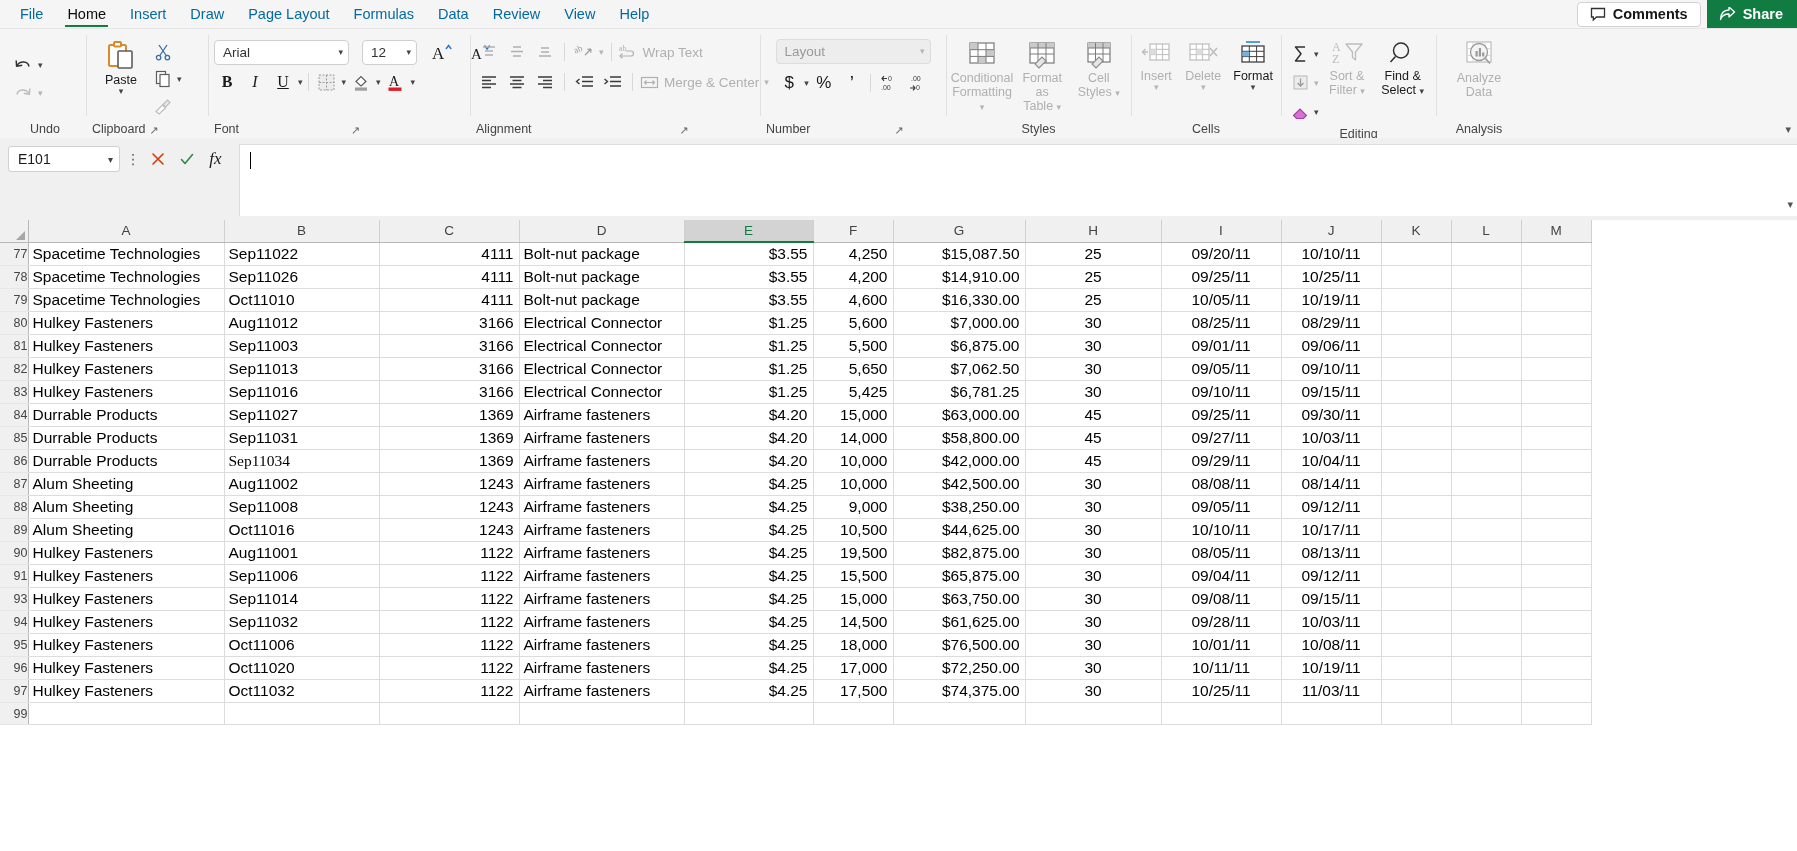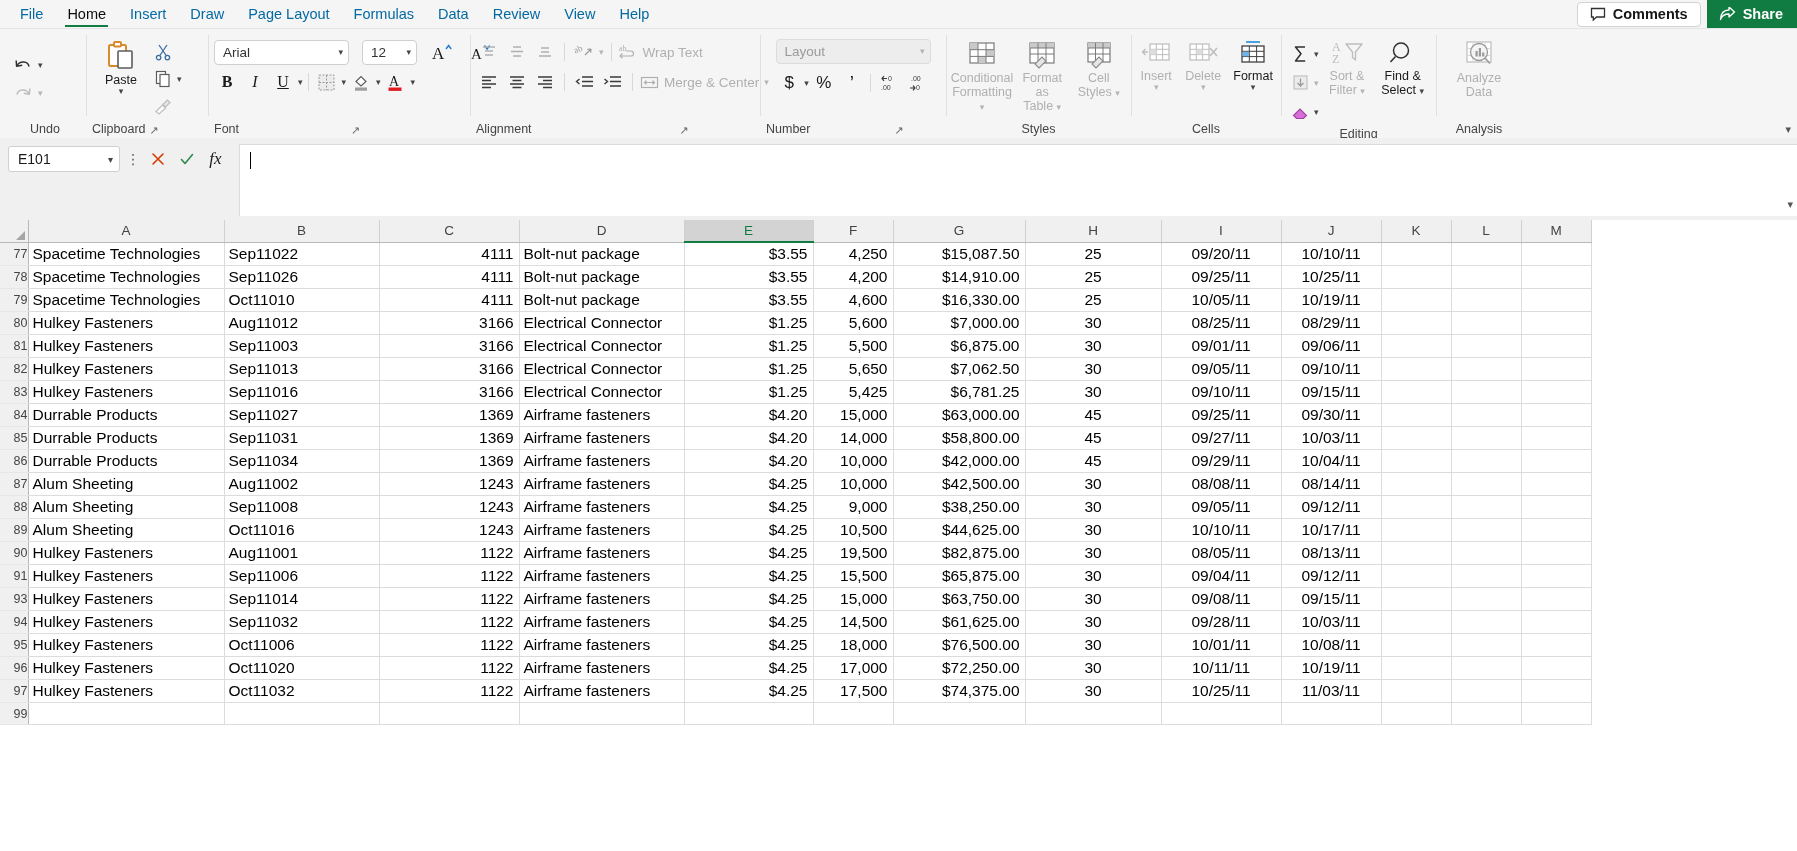--- a/index.html
+++ b/index.html
@@ -951,21 +951,21 @@
           <td class="cell ctr" style="width: 136px;">45</td>
           <td class="cell ctr" style="width: 120px;">09/27/11</td>
           <td class="cell ctr" style="width: 100px;">10/03/11</td>
           <td class="cell txt blank" style="width: 70px;"></td>
           <td class="cell txt blank" style="width: 70px;"></td>
           <td class="cell txt blank" style="width: 70px;"></td>
         </tr>
         <tr>
           <td class="rowhdr">86</td>
           <td class="cell txt" style="width: 196px;">Durrable Products</td>
-          <td class="cell txt" style="width: 155px;">Sep11034</td>
+          <td class="cell txt" style="width: 155px; font-family: Liberation Serif, serif;">Sep11034</td>
           <td class="cell num" style="width: 140px;">1369</td>
           <td class="cell txt" style="width: 165px;">Airframe fasteners</td>
           <td class="cell num" style="width: 129px;">$4.20</td>
           <td class="cell num" style="width: 80px;">10,000</td>
           <td class="cell num" style="width: 132px;">$42,000.00</td>
           <td class="cell ctr" style="width: 136px;">45</td>
           <td class="cell ctr" style="width: 120px;">09/29/11</td>
           <td class="cell ctr" style="width: 100px;">10/04/11</td>
           <td class="cell txt blank" style="width: 70px;"></td>
           <td class="cell txt blank" style="width: 70px;"></td>

